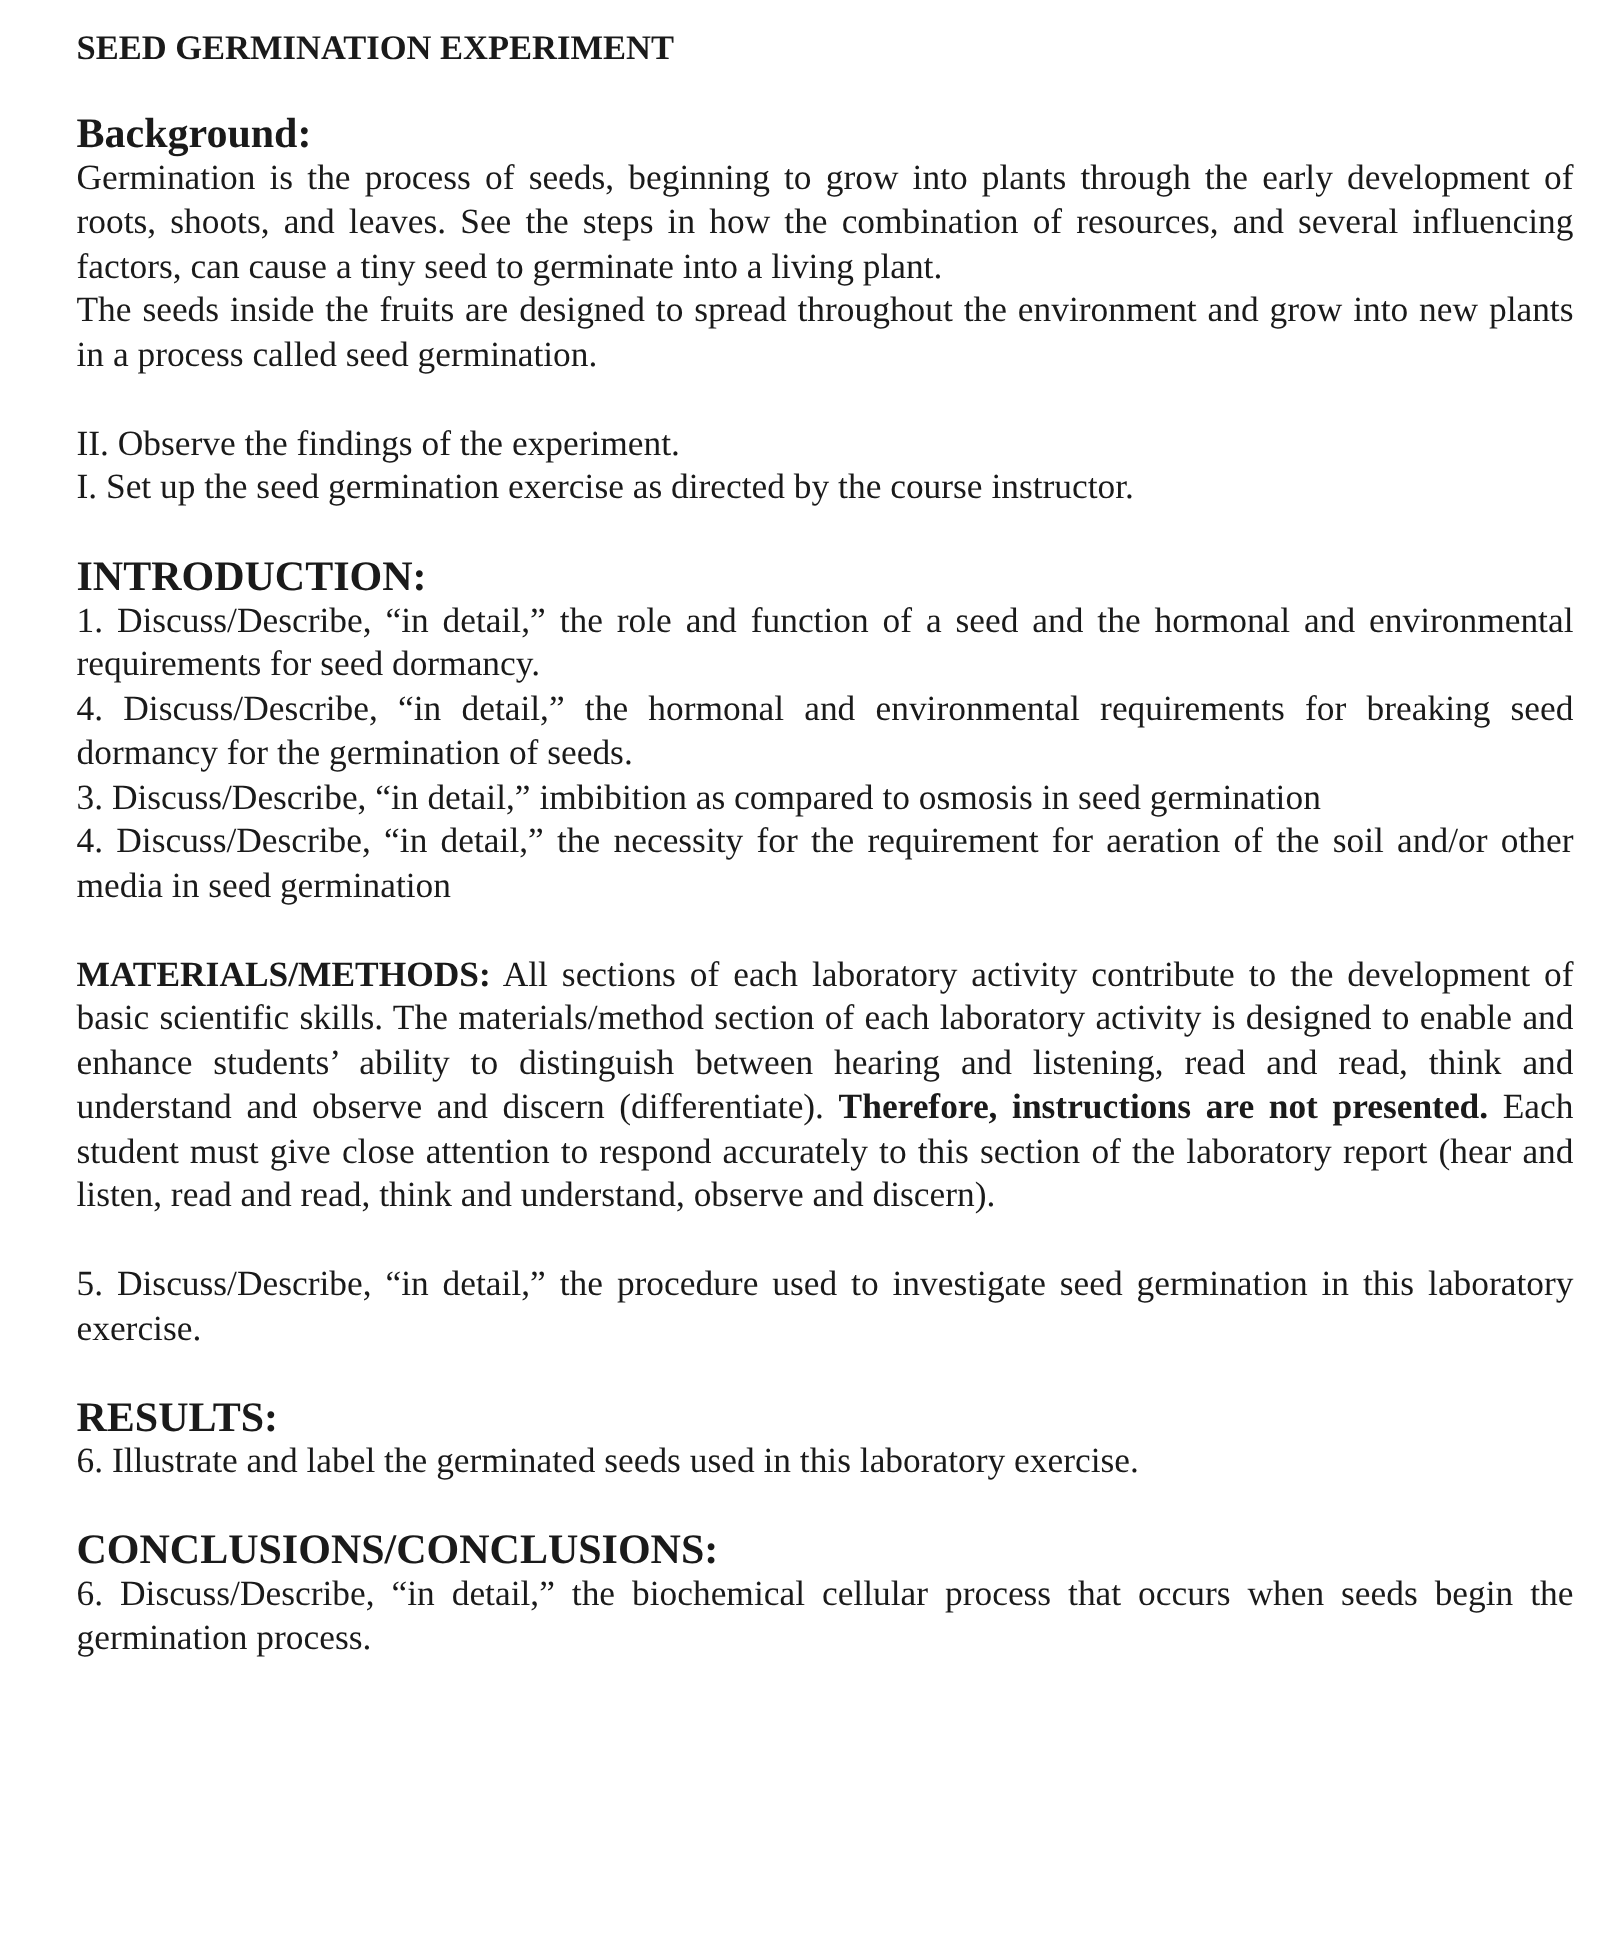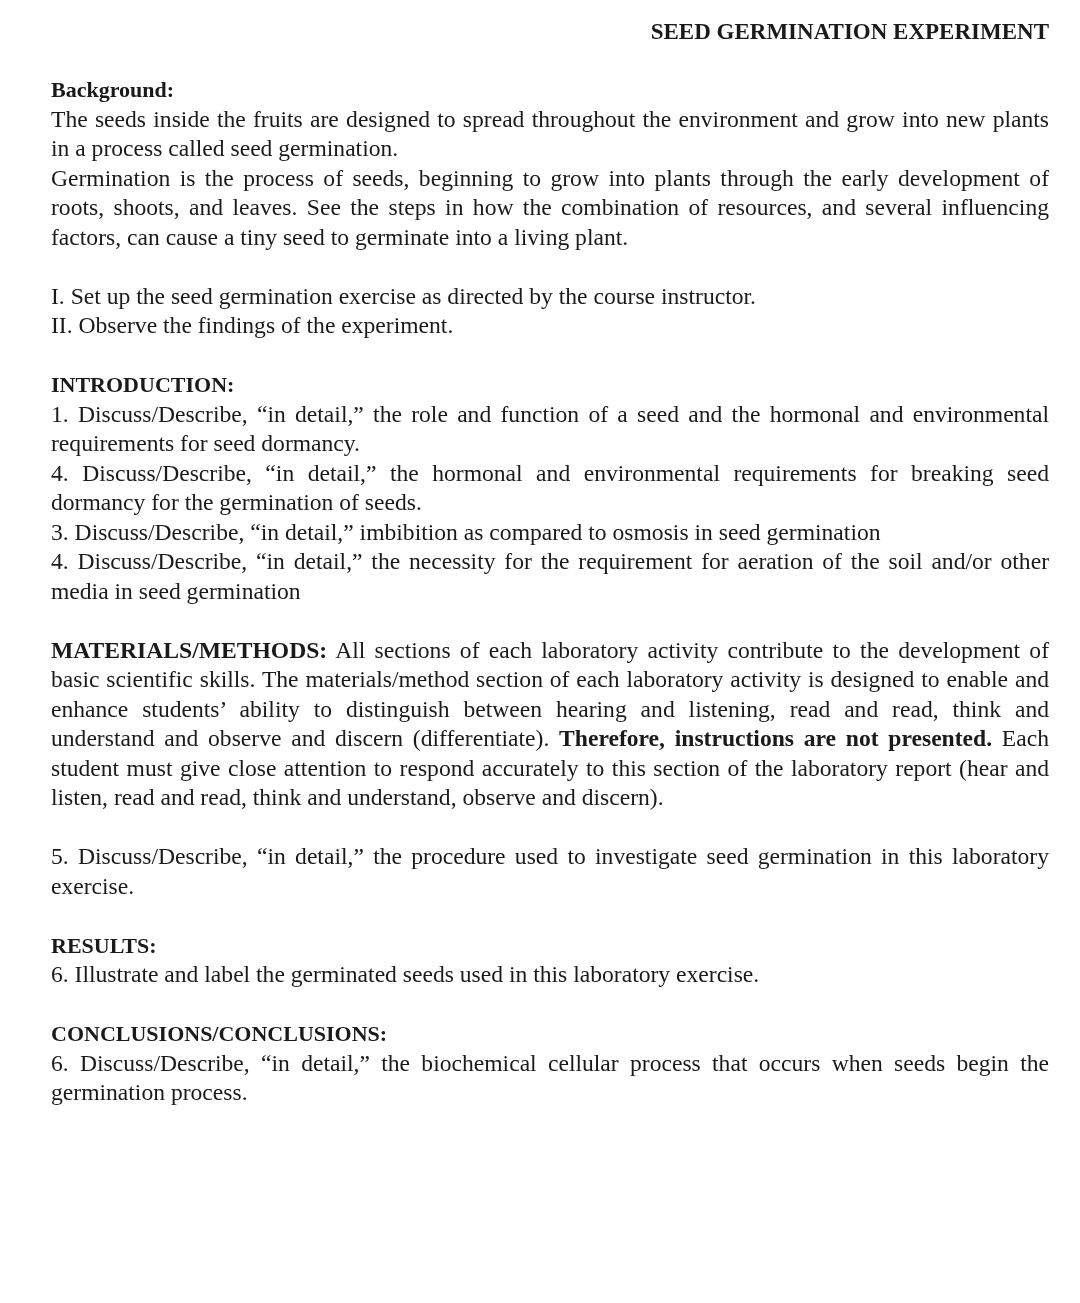--- a/index.html
+++ b/index.html
@@ -15,65 +15,65 @@
       color: #1a1a1a;
       font-family: "Liberation Serif", "DejaVu Serif", serif;
     }
     .page {
       position: absolute;
       left: 51px;
       top: 17px;
       width: 998px;
     }
     .title {
-      text-align: right;
+      text-align: left;
       font-weight: bold;
       font-size: 23px;
       line-height: 30px;
       margin: 0 0 28px 0;
       letter-spacing: 0px;
     }
     .section {
       margin: 0;
     }
     .para {
       font-size: 23.6px;
       line-height: 29.5px;
       text-align: justify;
       margin: 0;
     }
     .heading {
       font-weight: bold;
-      font-size: 22px;
+      font-size: 28px;
       line-height: 29.5px;
       margin: 0;
     }
     .gap {
       height: 29.5px;
     }
     b { font-weight: bold; }
   </style>
 </head>
 <body>
 
 <div class="page">
 
   <h1 class="title">SEED GERMINATION EXPERIMENT</h1>
 
   <section class="section">
     <div class="heading">Background:</div>
+    <p class="para">Germination is the process of seeds, beginning to grow into plants through the early development of roots, shoots, and leaves. See the steps in how the combination of resources, and several influencing factors, can cause a tiny seed to germinate into a living plant.</p>
     <p class="para">The seeds inside the fruits are designed to spread throughout the environment and grow into new plants in a process called seed germination.</p>
-    <p class="para">Germination is the process of seeds, beginning to grow into plants through the early development of roots, shoots, and leaves. See the steps in how the combination of resources, and several influencing factors, can cause a tiny seed to germinate into a living plant.</p>
   </section>
 
   <div class="gap"></div>
 
   <section class="section">
+    <p class="para">II. Observe the findings of the experiment.</p>
     <p class="para">I. Set up the seed germination exercise as directed by the course instructor.</p>
-    <p class="para">II. Observe the findings of the experiment.</p>
   </section>
 
   <div class="gap"></div>
 
   <section class="section">
     <div class="heading">INTRODUCTION:</div>
     <p class="para">1. Discuss/Describe, “in detail,” the role and function of a seed and the hormonal and environmental requirements for seed dormancy.</p>
     <p class="para">4. Discuss/Describe, “in detail,” the hormonal and environmental requirements for breaking seed dormancy for the germination of seeds.</p>
     <p class="para">3. Discuss/Describe, “in detail,” imbibition as compared to osmosis in seed germination</p>
     <p class="para">4. Discuss/Describe, “in detail,” the necessity for the requirement for aeration of the soil and/or other media in seed germination</p>

